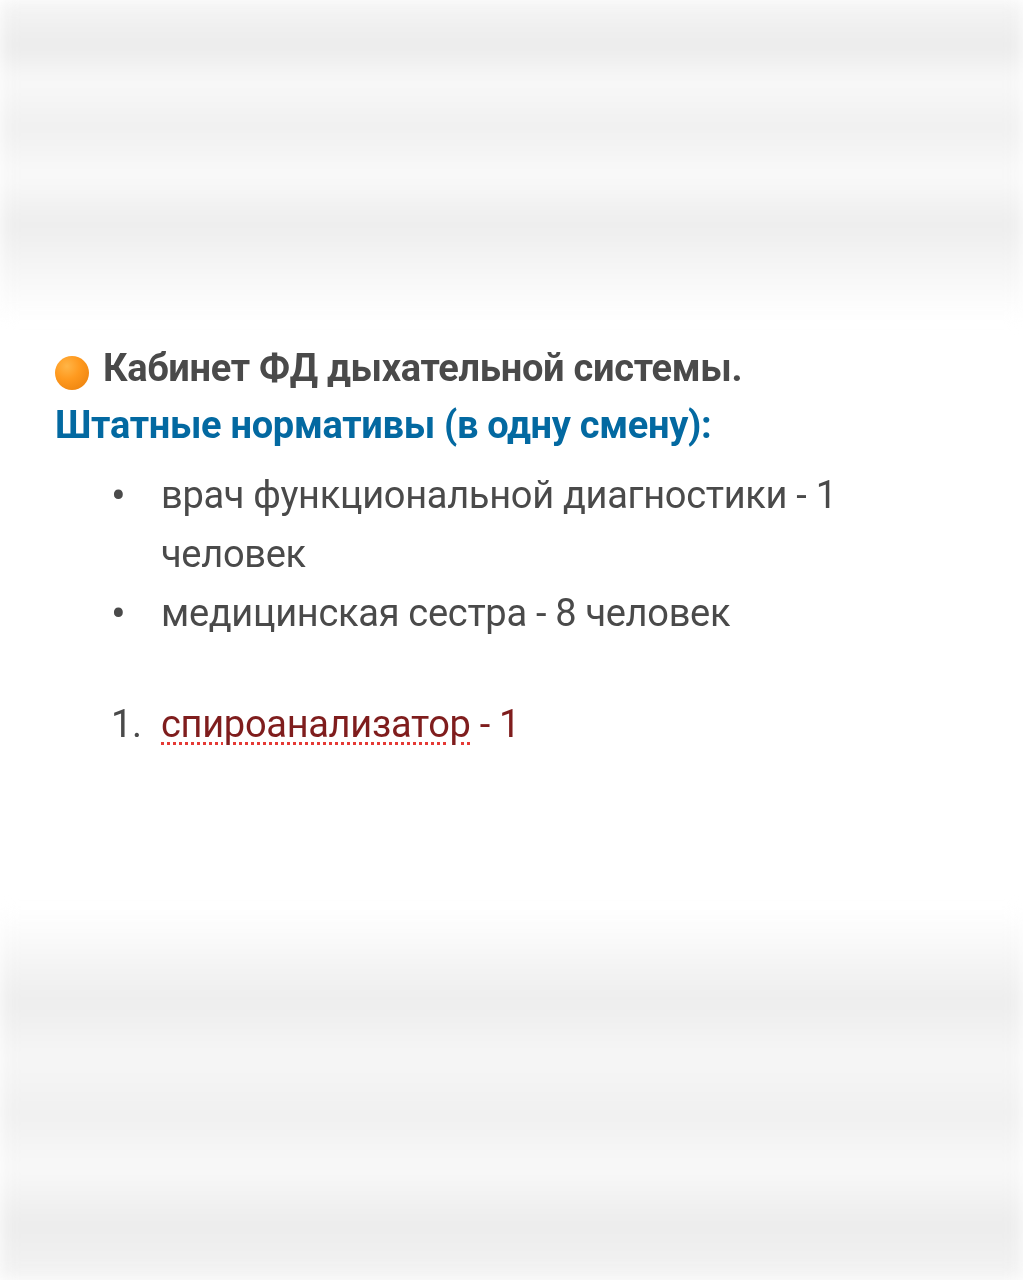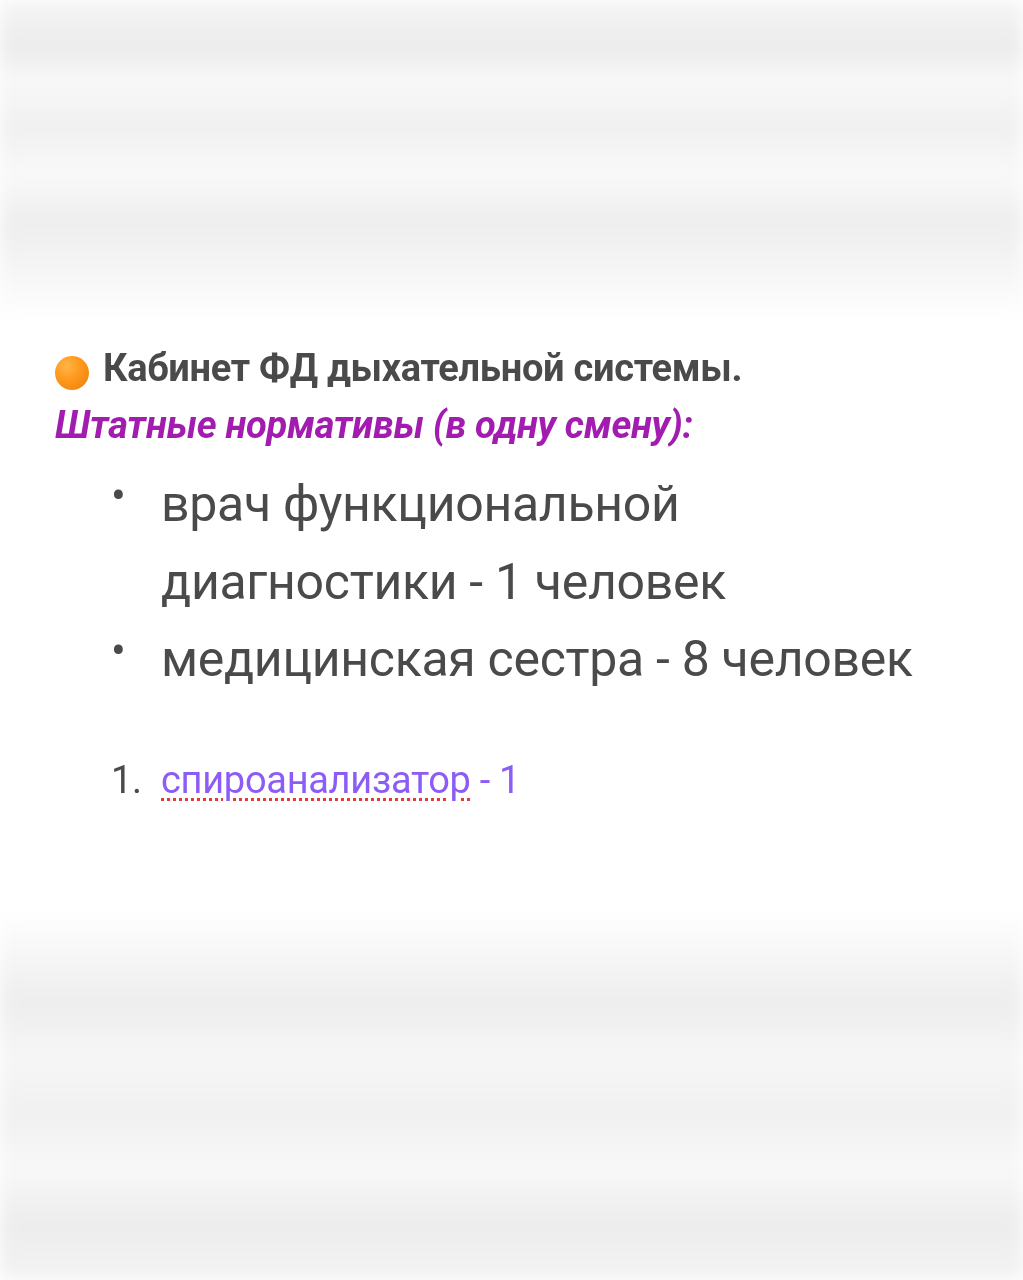--- a/index.html
+++ b/index.html
@@ -80,33 +80,32 @@
     .heading-block {
       margin-bottom: 12px;
     }
     .heading-line1 {
       display: flex;
       align-items: center;
     }
     .heading-line2 {
       font-size: 38px;
       font-weight: 700;
-      color: #a21caf;
+      color: #0369a1;
       line-height: 1.5;
       letter-spacing: -0.3px;
-      font-style: italic;
     }
     ul.bullet-list {
       list-style: none;
       padding-left: 56px;
       margin-bottom: 52px;
     }
     ul.bullet-list li {
       position: relative;
-      font-size: 50px;
+      font-size: 38px;
       font-weight: 400;
       color: #4a4a4a;
       line-height: 1.55;
       padding-left: 50px;
       letter-spacing: -0.3px;
     }
     ul.bullet-list li::before {
       content: "•";
       position: absolute;
       left: 0;
@@ -117,21 +116,21 @@
     }
     ol.number-list {
       list-style: none;
       padding-left: 56px;
       counter-reset: item;
     }
     ol.number-list li {
       position: relative;
       font-size: 38px;
       font-weight: 400;
-      color: #8b5cf6;
+      color: #7f1d1d;
       line-height: 1.55;
       padding-left: 50px;
       counter-increment: item;
       letter-spacing: -0.3px;
     }
     ol.number-list li::before {
       content: counter(item) ".";
       position: absolute;
       left: 0;
       top: 0;

